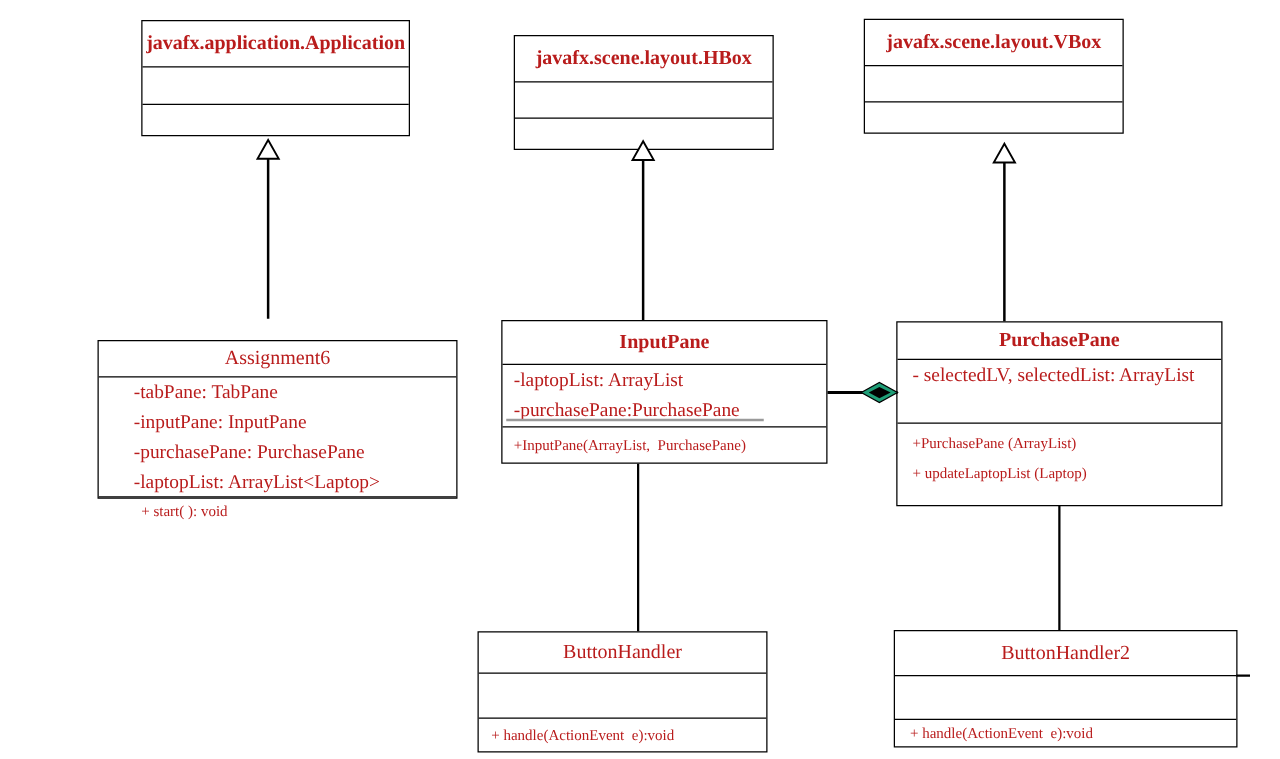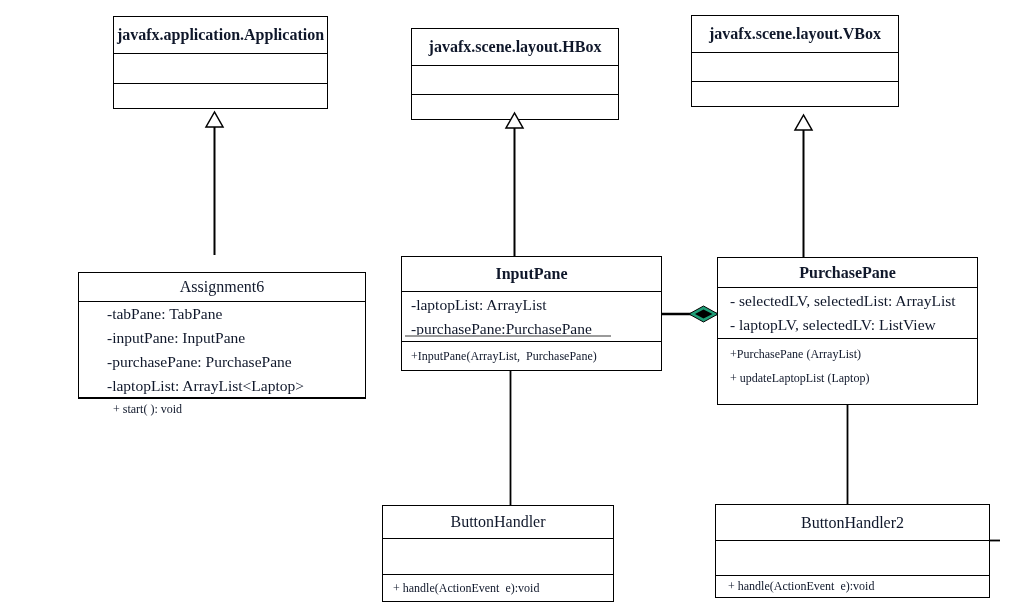--- a/index.html
+++ b/index.html
@@ -1,18 +1,18 @@
 <!DOCTYPE html>
 <html><head>
 <meta charset="utf-8">
 <style>
   html,body { margin:0; padding:0; background:#fff; }
   .canvas {
     position:relative; width:1024px; height:607px; background:#ffffff;
-    font-family:"Liberation Serif", serif; color:#0f172a; overflow:hidden;
+    font-family:"Liberation Serif", serif; color:#b91c1c; overflow:hidden;
   }
   .uml-class {
     position:absolute; background:#fff; border:1.5px solid #000; box-sizing:border-box;
   }
   .compartment { box-sizing:border-box; overflow:hidden; }
   .c-title {
     display:flex; align-items:center; justify-content:center;
     font-weight:bold; font-size:16px; border-bottom:1.5px solid #000;
   }
   .c-title.plain { font-weight:normal; }
@@ -67,21 +67,20 @@
     </div>
     <div class="compartment c-methods vcenter" style="height:27px; padding-left:9px;">
       <div class="line">+InputPane(ArrayList,  PurchasePane)</div>
     </div>
   </div>
 
   <div class="uml-class" style="left:717px; top:257px; width:261px; height:148px;">
     <div class="compartment c-title" style="height:30px;">PurchasePane</div>
     <div class="compartment c-attrs" style="height:51px; padding:1px 0 0 12px;">
       <div class="line">- selectedLV, selectedList: ArrayList</div>
-      <div class="line">- laptopLV, selectedLV: ListView</div>
     </div>
     <div class="compartment c-methods" style="height:64px; padding:3px 0 0 12px;">
       <div class="line">+PurchasePane (ArrayList)</div>
       <div class="line">+ updateLaptopList (Laptop)</div>
     </div>
   </div>
 
   <div class="uml-class" style="left:382px; top:505px; width:232px; height:97px;text-align:center;">
     <div class="compartment c-title plain" style="height:33px;">ButtonHandler</div>
     <div class="compartment c-attrs" style="height:36px;"></div>

